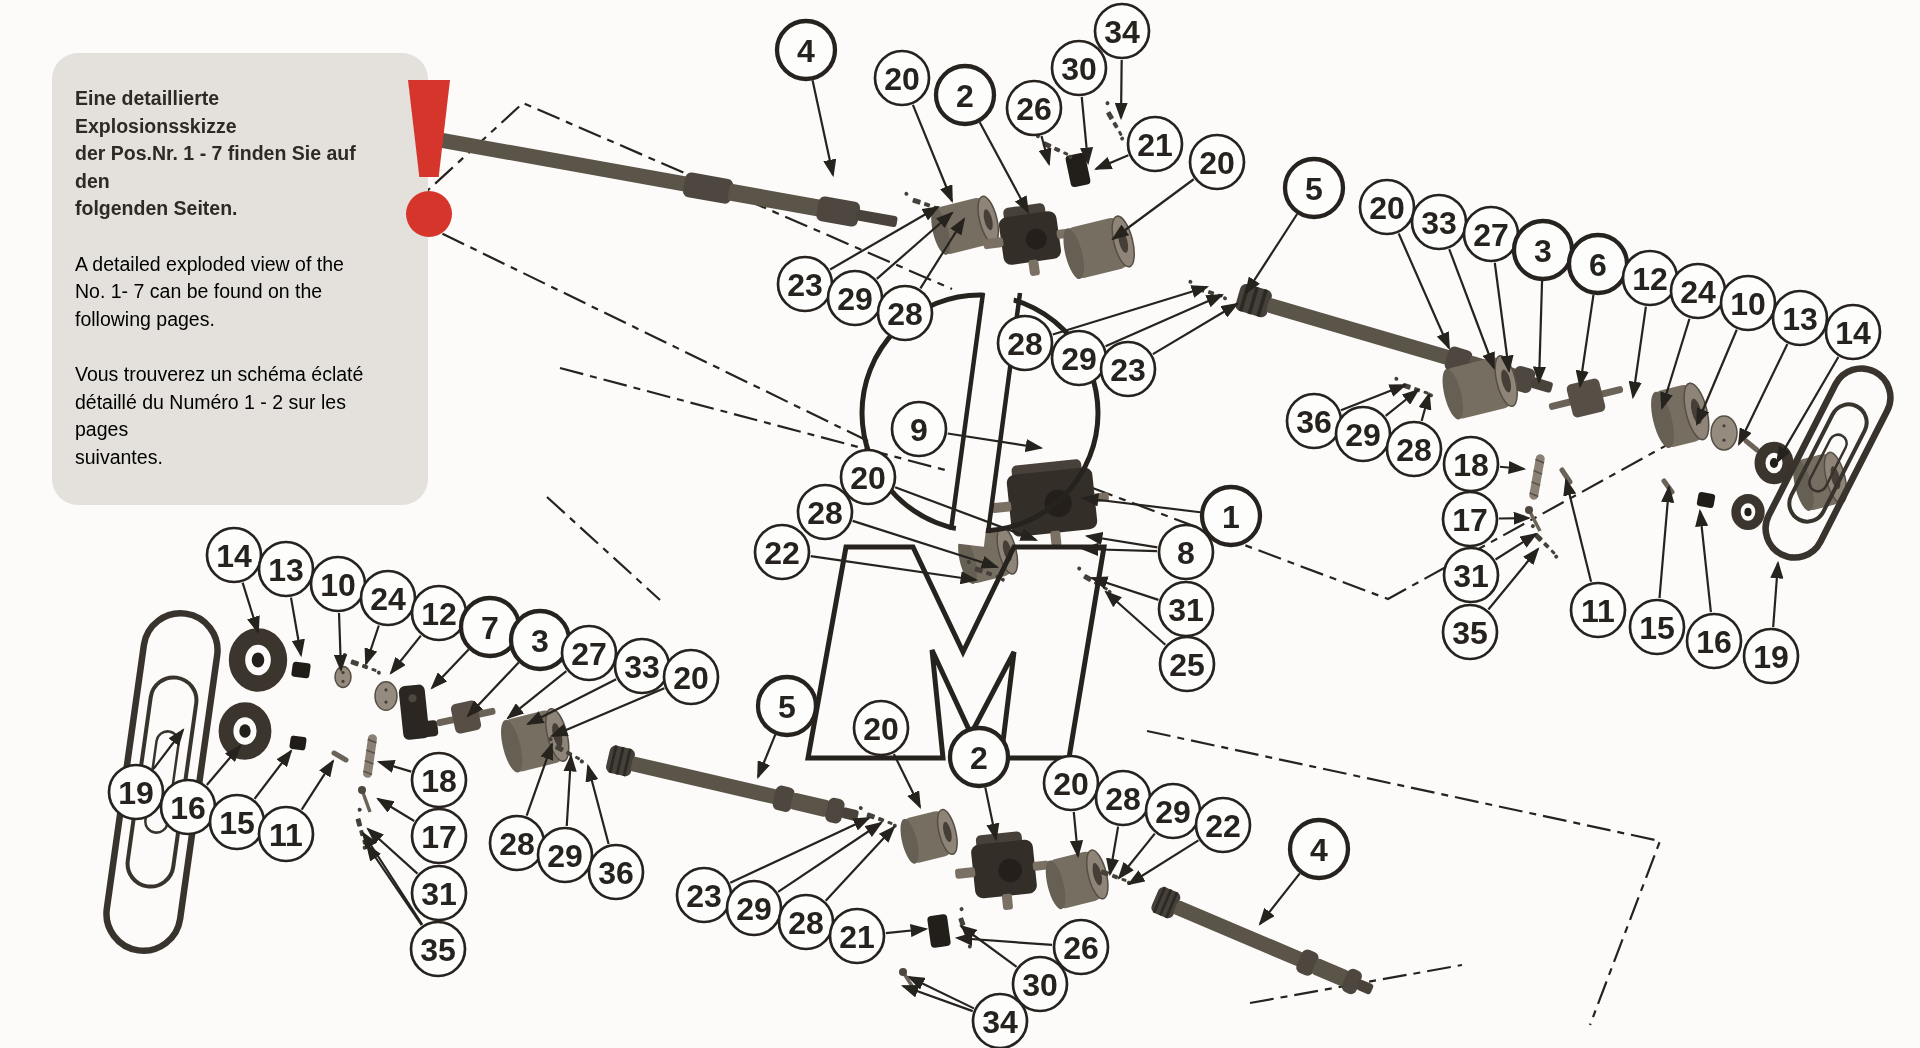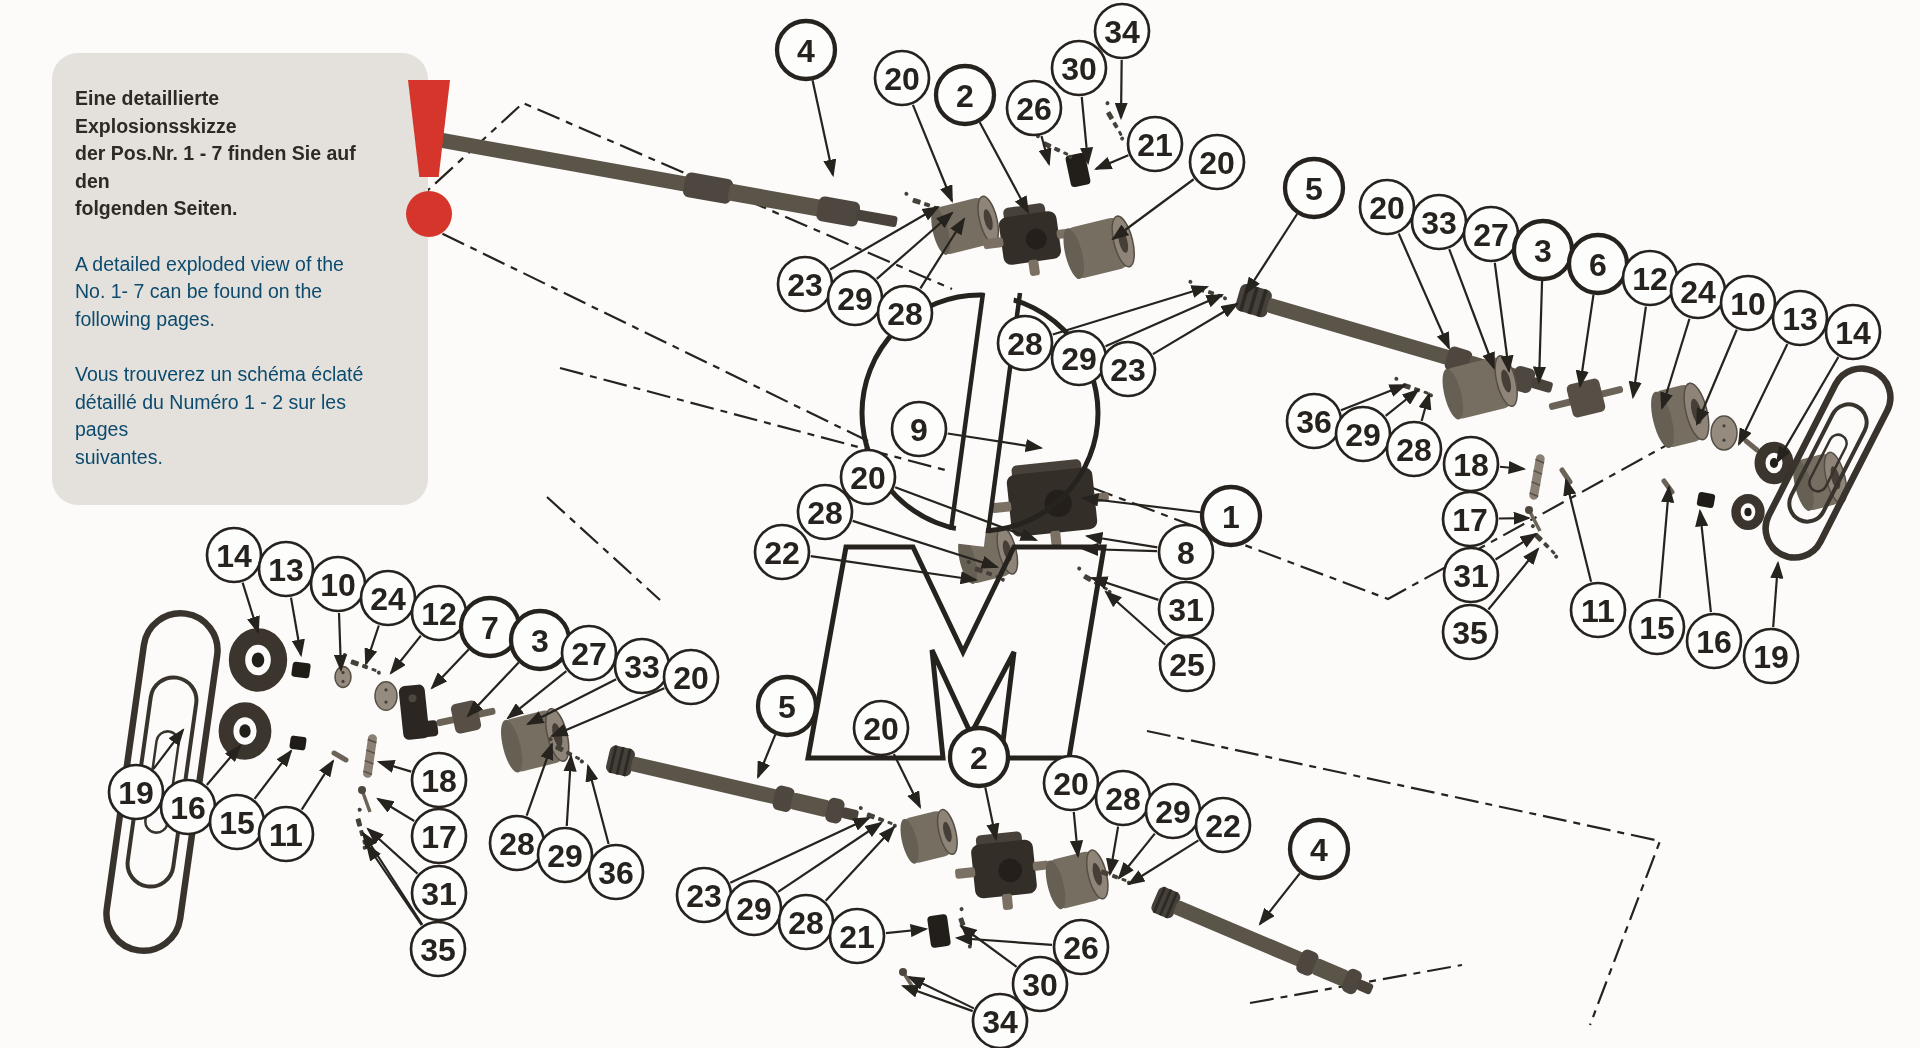--- a/index.html
+++ b/index.html
@@ -1,21 +1,21 @@
 <!DOCTYPE html>
 <html><head>
 <meta charset="utf-8">
 <style>
   html,body{margin:0;padding:0;background:#e8e6e2;}
   .stage{position:relative;width:1920px;height:1048px;background:#fcfbf9;overflow:hidden;
          font-family:"Liberation Sans",sans-serif;}
   .stage svg{position:absolute;left:0;top:0;}
   .infobox{position:absolute;left:52px;top:53px;width:376px;height:452px;background:#e4e1dc;
            border-radius:26px;box-sizing:border-box;padding:32px 58px 12px 23px;}
-  .infobox p{margin:0 0 28px;font-size:19.5px;line-height:27.5px;color:#0c4a6e;white-space:pre-line;}
+  .infobox p{margin:0 0 28px;font-size:19.5px;line-height:27.5px;color:#000000;white-space:pre-line;}
   .infobox p.b{font-weight:bold;color:#2d2a26;}
   .excl{position:absolute;left:352px;top:27px;width:50px;height:212px;}
   .excl-bar{position:absolute;left:4px;top:0;width:42px;height:97px;background:#d5352a;
             clip-path:polygon(0 0,100% 0,73% 100%,27% 100%);}
   .excl-dot{position:absolute;left:2px;top:111px;width:46px;height:46px;border-radius:50%;background:#d5352a;}
   .phantom{fill:none;stroke:#26231f;stroke-width:2.2;stroke-dasharray:24 7 7 7;}
   text.bn{font-family:"Liberation Sans",sans-serif;font-weight:bold;fill:#26231f;text-anchor:middle;}
 </style>
 </head>
 <body>

